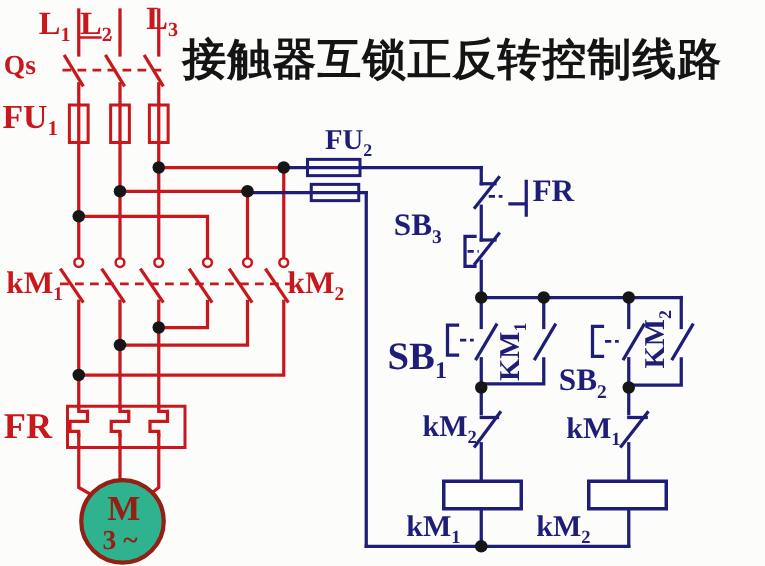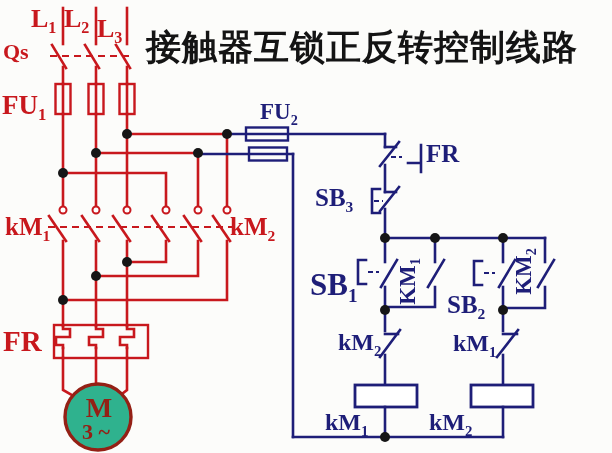--- a/index.html
+++ b/index.html
@@ -220,31 +220,31 @@
       <circle class="jdot" cx="503" cy="238" r="5"></circle>
       <circle class="jdot" cx="385" cy="310" r="5"></circle>
       <circle class="jdot" cx="503" cy="310" r="5"></circle>
       <circle class="jdot" cx="385" cy="437" r="5"></circle>
     </g>
   </svg>
 
   <div id="title">接触器互锁正反转控制线路</div>
 
   <div class="lbl red" style="left:31px;top:6px;font-size:26px;"><span>L</span><sub>1</sub></div>
-  <div class="lbl red" style="left:64px;top:6px;font-size:26px;"><span>L</span><sub>2</sub></div>
-  <div class="lbl red" style="left:97px;top:16px;font-size:26px;"><span>L</span><sub>3</sub></div>
+  <div class="lbl red" style="left:64px;top:6px;font-size:26px;text-decoration:underline;"><span>L</span><sub>2</sub></div>
+  <div class="lbl red" style="left:97px;top:2px;font-size:26px;padding-left:20px;"><span>L</span><sub>3</sub></div>
   <div class="lbl red" style="left:3px;top:41px;font-size:22px;"><span>Qs</span></div>
-  <div class="lbl red" style="left:2px;top:80px;font-size:27px;margin-top:12px;"><span>FU</span><sub>1</sub></div>
+  <div class="lbl red" style="left:2px;top:80px;font-size:27px;"><span>FU</span><sub>1</sub></div>
   <div class="lbl red" style="left:5px;top:214px;font-size:25px;"><span>kM</span><sub>1</sub></div>
   <div class="lbl red" style="left:230px;top:214px;font-size:25px;"><span>kM</span><sub>2</sub></div>
   <div class="lbl red" style="left:3px;top:327px;font-size:29px;"><span>FR</span></div>
 
   <div class="lbl navy" style="left:260px;top:100px;font-size:23px;"><span>FU</span><sub>2</sub></div>
   <div class="lbl navy" style="left:426px;top:141px;font-size:25px;"><span>FR</span></div>
-  <div class="lbl navy" style="left:315px;top:185px;font-size:25px;"><span>SB</span><sub>3</sub></div>
+  <div class="lbl navy" style="left:315px;top:168px;font-size:25px;"><span>SB</span><sub>3</sub></div>
   <div class="lbl navy" style="left:310px;top:269px;font-size:31px;"><span>SB</span><sub>1</sub></div>
   <div class="lbl navy" style="left:447px;top:292px;font-size:25px;text-align:center;"><span>SB</span><sub>2</sub></div>
   <div class="lbl navy rot" style="left:384px;top:270px;font-size:23px;"><span>KM</span><sub>1</sub></div>
   <div class="lbl navy rot" style="left:500px;top:260px;font-size:23px;"><span>KM</span><sub>2</sub></div>
   <div class="lbl navy" style="left:338px;top:330px;font-size:24px;"><span>kM</span><sub>2</sub></div>
   <div class="lbl navy" style="left:453px;top:331px;font-size:24px;"><span>kM</span><sub>1</sub></div>
   <div class="lbl navy" style="left:325px;top:410px;font-size:24px;"><span>kM</span><sub>1</sub></div>
   <div class="lbl navy" style="left:429px;top:410px;font-size:24px;"><span>kM</span><sub>2</sub></div>
 
   <div class="motor-text" style="left:99px;top:392px;font-size:28px;">M</div>

